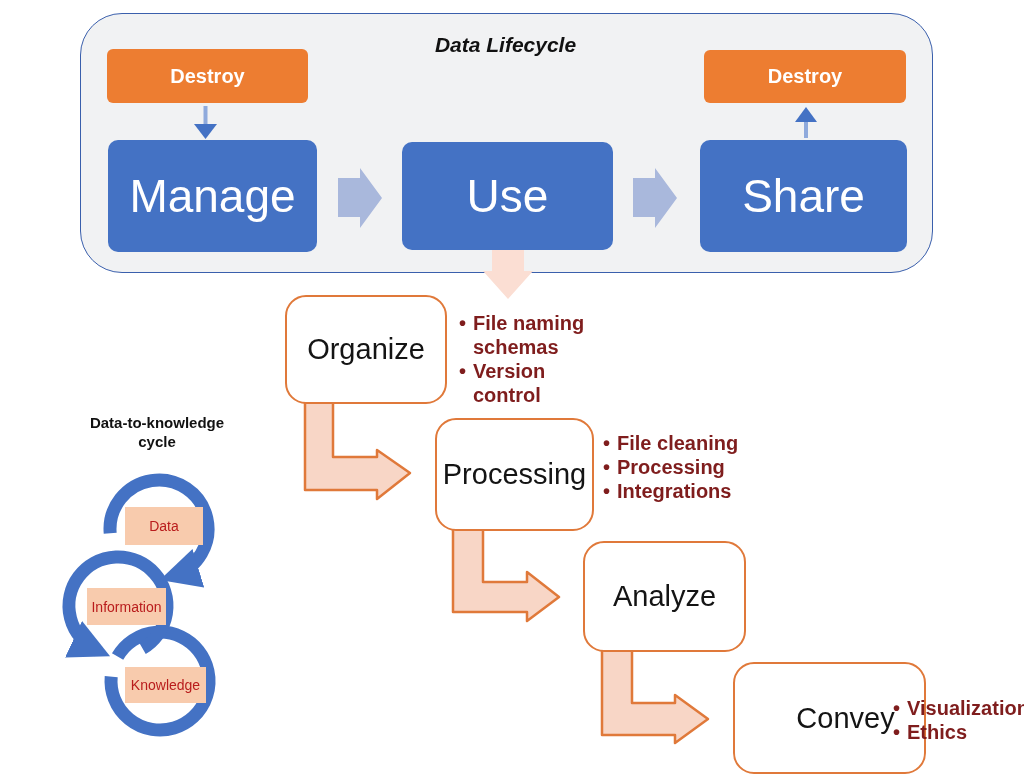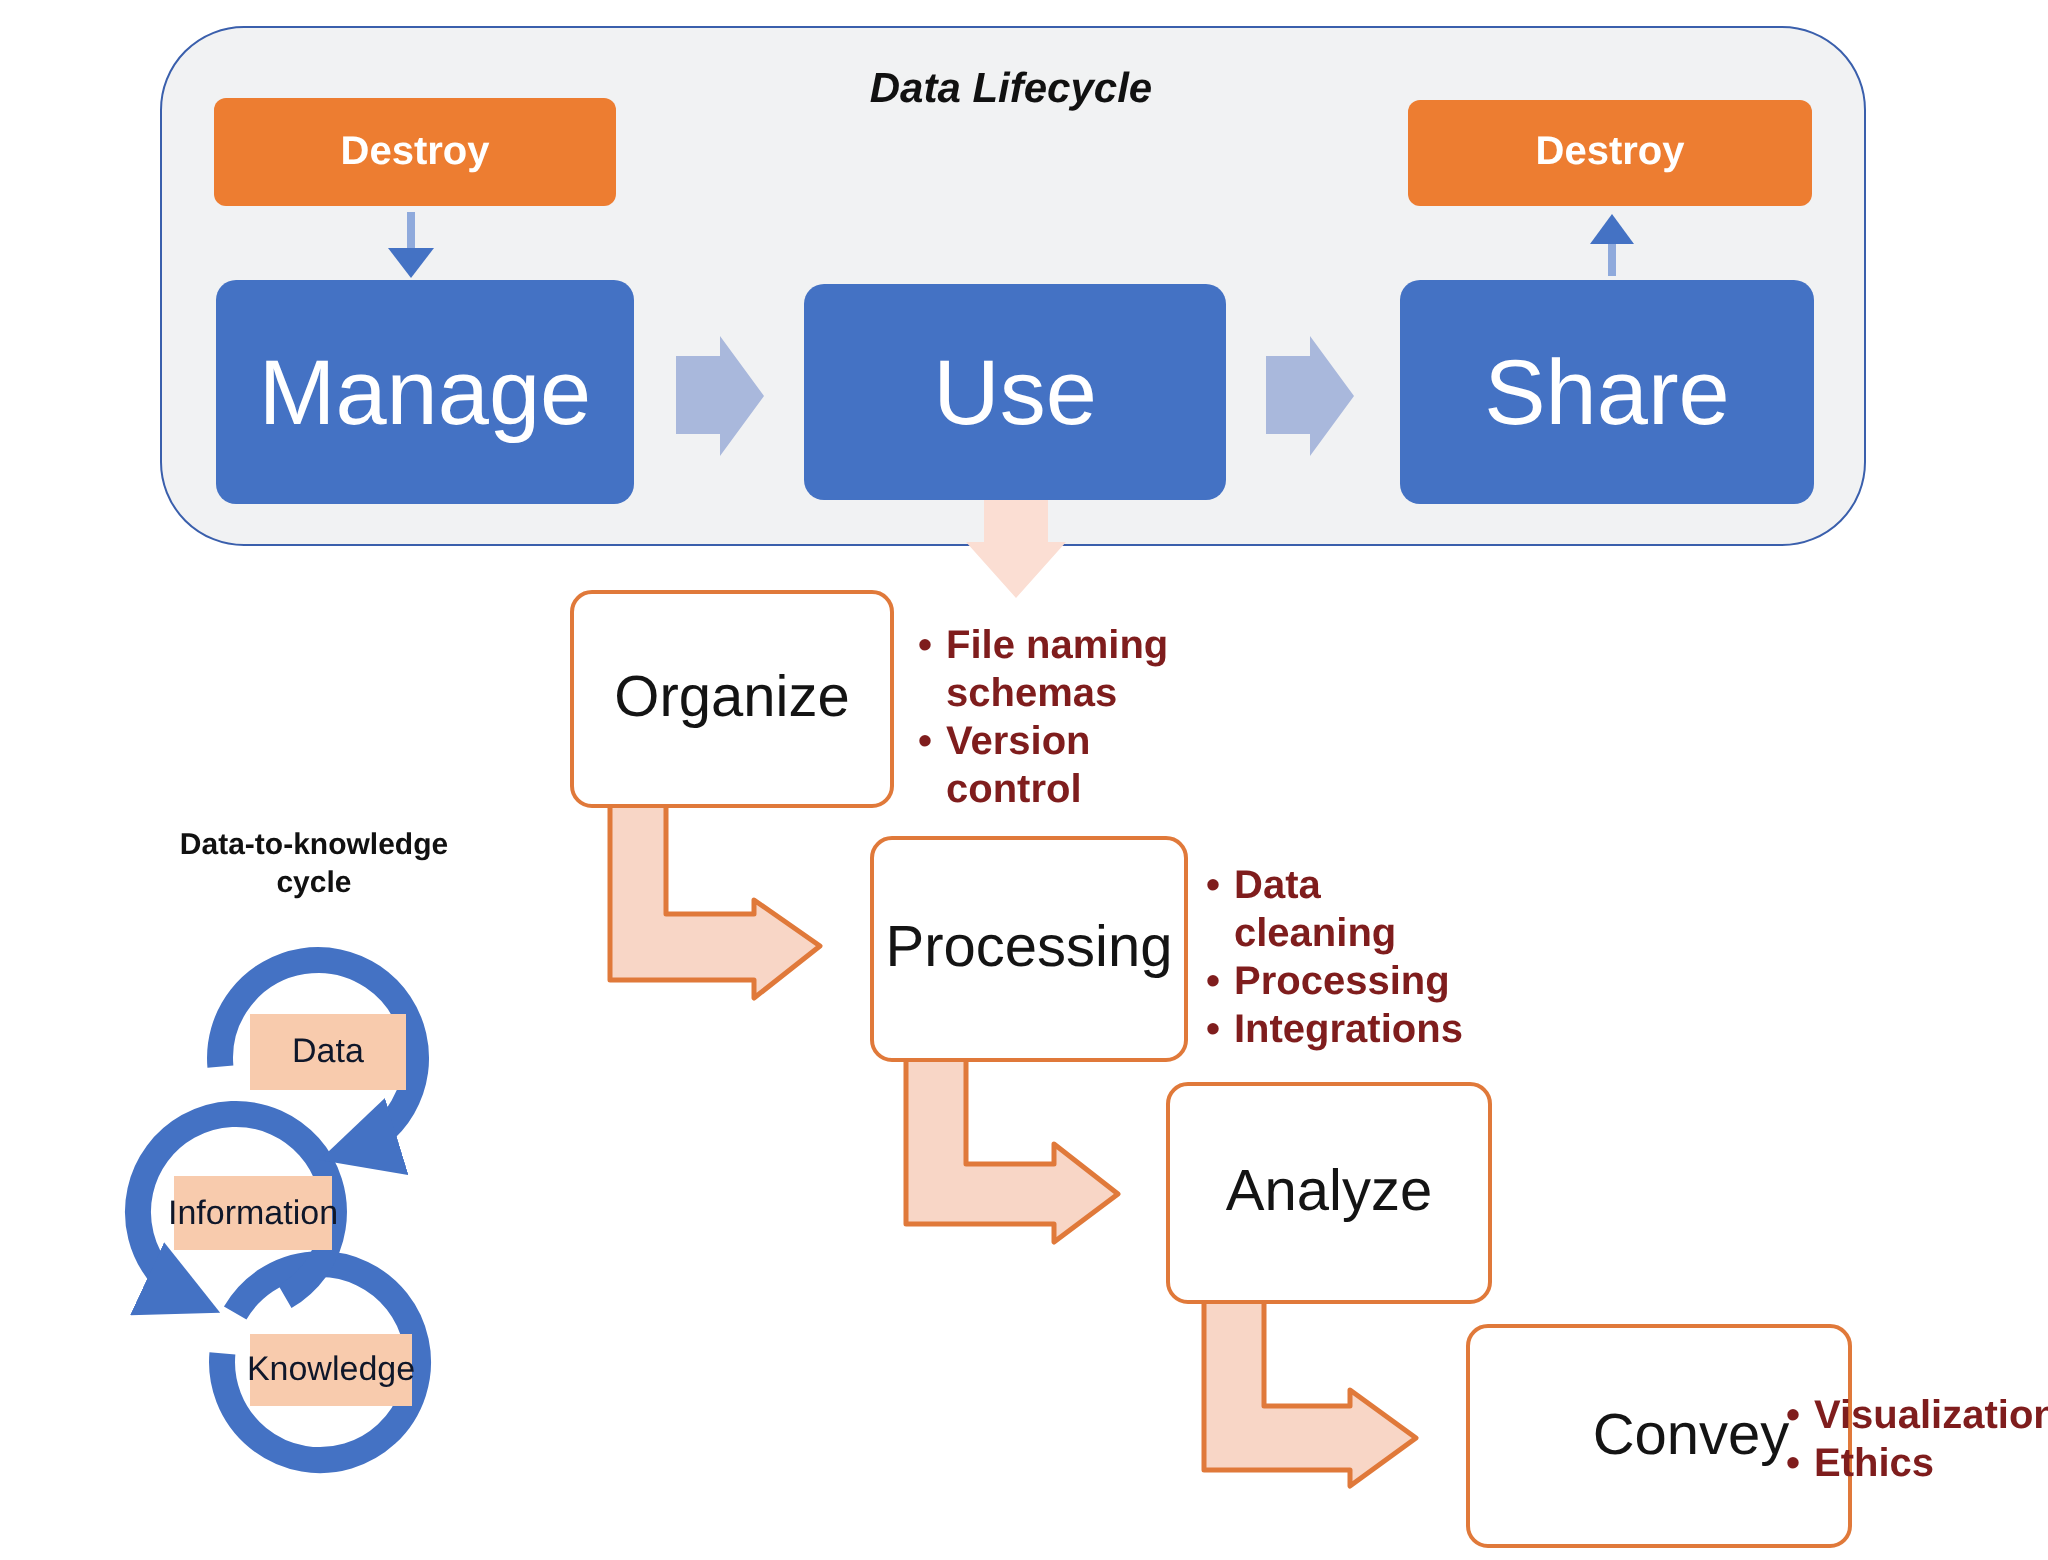--- a/index.html
+++ b/index.html
@@ -9,32 +9,32 @@
   
   .panel{left:80px;top:13px;width:851px;height:258px;background:#F1F2F3;
          border:1.6px solid #3A5FAC;border-radius:42px;z-index:0;}
   .panel-title{left:80px;top:33px;width:851px;text-align:center;
          font-size:21px;font-weight:bold;font-style:italic;color:#111;z-index:2;}
   .mini-box{background:#ED7D31;border-radius:6px;display:flex;align-items:center;
          justify-content:center;color:#fff;font-weight:bold;font-size:20px;z-index:2;}
   .stage-box{background:#4472C4;border-radius:10px;display:flex;align-items:center;
          justify-content:center;color:#fff;font-size:46px;z-index:2;}
   
-  .cascade-box{background:#fff;border:2.5px solid #E0793A;border-radius:11px;
+  .cascade-box{background:#fff;border:2.5px solid #E0793A;border-radius:21px;
          display:flex;align-items:center;justify-content:center;
          color:#141414;font-size:29px;z-index:2;}
   .bullets{list-style:none;margin:0;padding:0;font-size:20px;line-height:24px;
          font-weight:600;color:#7f1d1d;z-index:2;}
   .bullets li{position:relative;padding-left:14px;}
   .bullets li::before{content:"\2022";position:absolute;left:0;top:0;}
   
   .cycle-title{text-align:center;font-size:15px;line-height:19px;font-weight:bold;
          color:#111;z-index:2;}
   .node{background:#F8CBAD;display:flex;align-items:center;justify-content:center;
-         font-size:17px;color:#0f172a;z-index:2;}
+         font-size:14px;color:#b91c1c;z-index:2;}
   svg.layer{left:0;top:0;z-index:1;}
 </style>
 </head>
 <body>
 
 <div id="stage">
 
   <div class="abs panel"></div>
   <div class="abs panel-title">Data Lifecycle</div>
 
@@ -93,21 +93,21 @@
   </div>
   <ul class="abs bullets" style="left:459px;top:311px;width:130px;">
     <li>File naming schemas</li>
     <li>Version control</li>
   </ul>
 
   <div class="abs cascade-box" style="left:435px;top:418px;width:155px;height:109px;">
     <span>Processing</span>
   </div>
   <ul class="abs bullets" style="left:603px;top:431px;width:140px;">
-    <li>Data cleaning</li>
+    <li>File cleaning</li>
     <li>Processing</li>
     <li>Integrations</li>
   </ul>
 
   <div class="abs cascade-box" style="left:583px;top:541px;width:159px;height:107px;">
     <span>Analyze</span>
   </div>
 
   <div class="abs cascade-box" style="left:733px;top:662px;width:157px;height:108px;padding-left:32px;">
     <span>Convey</span>

